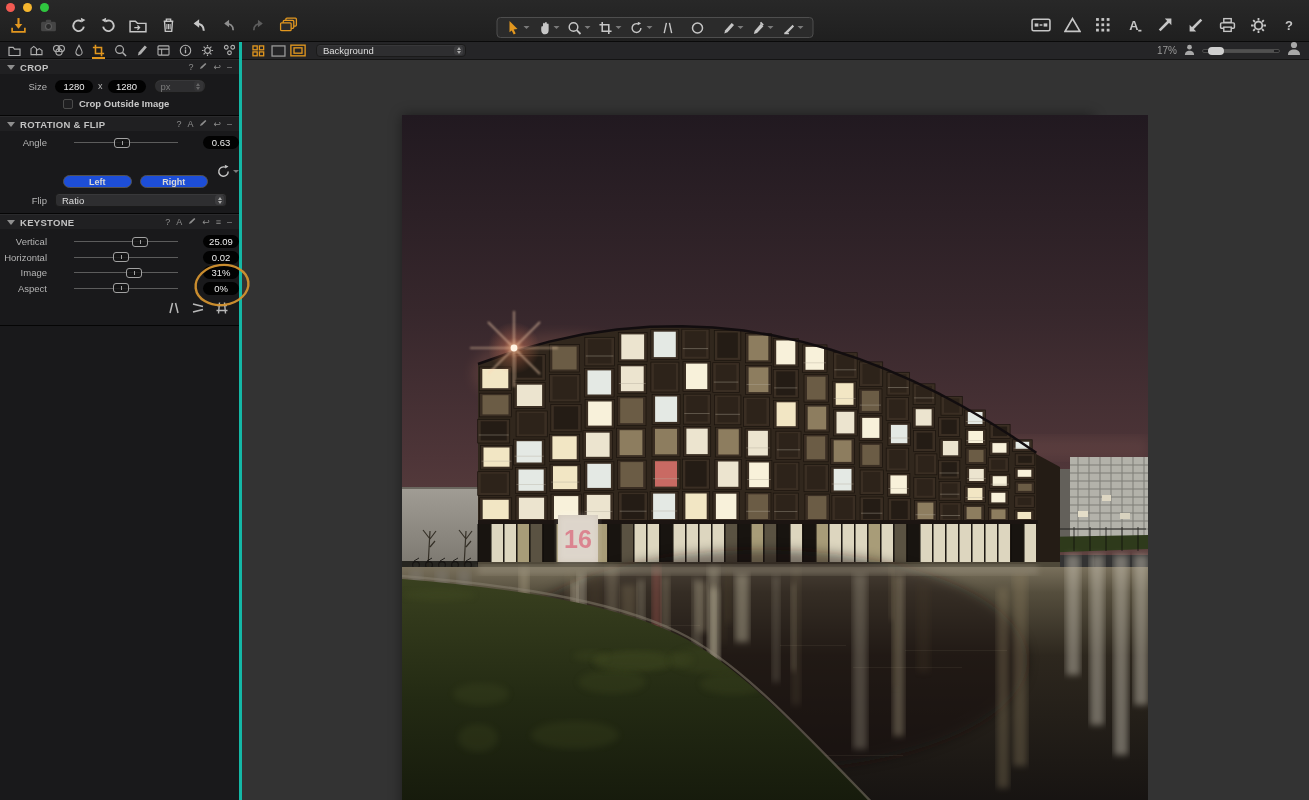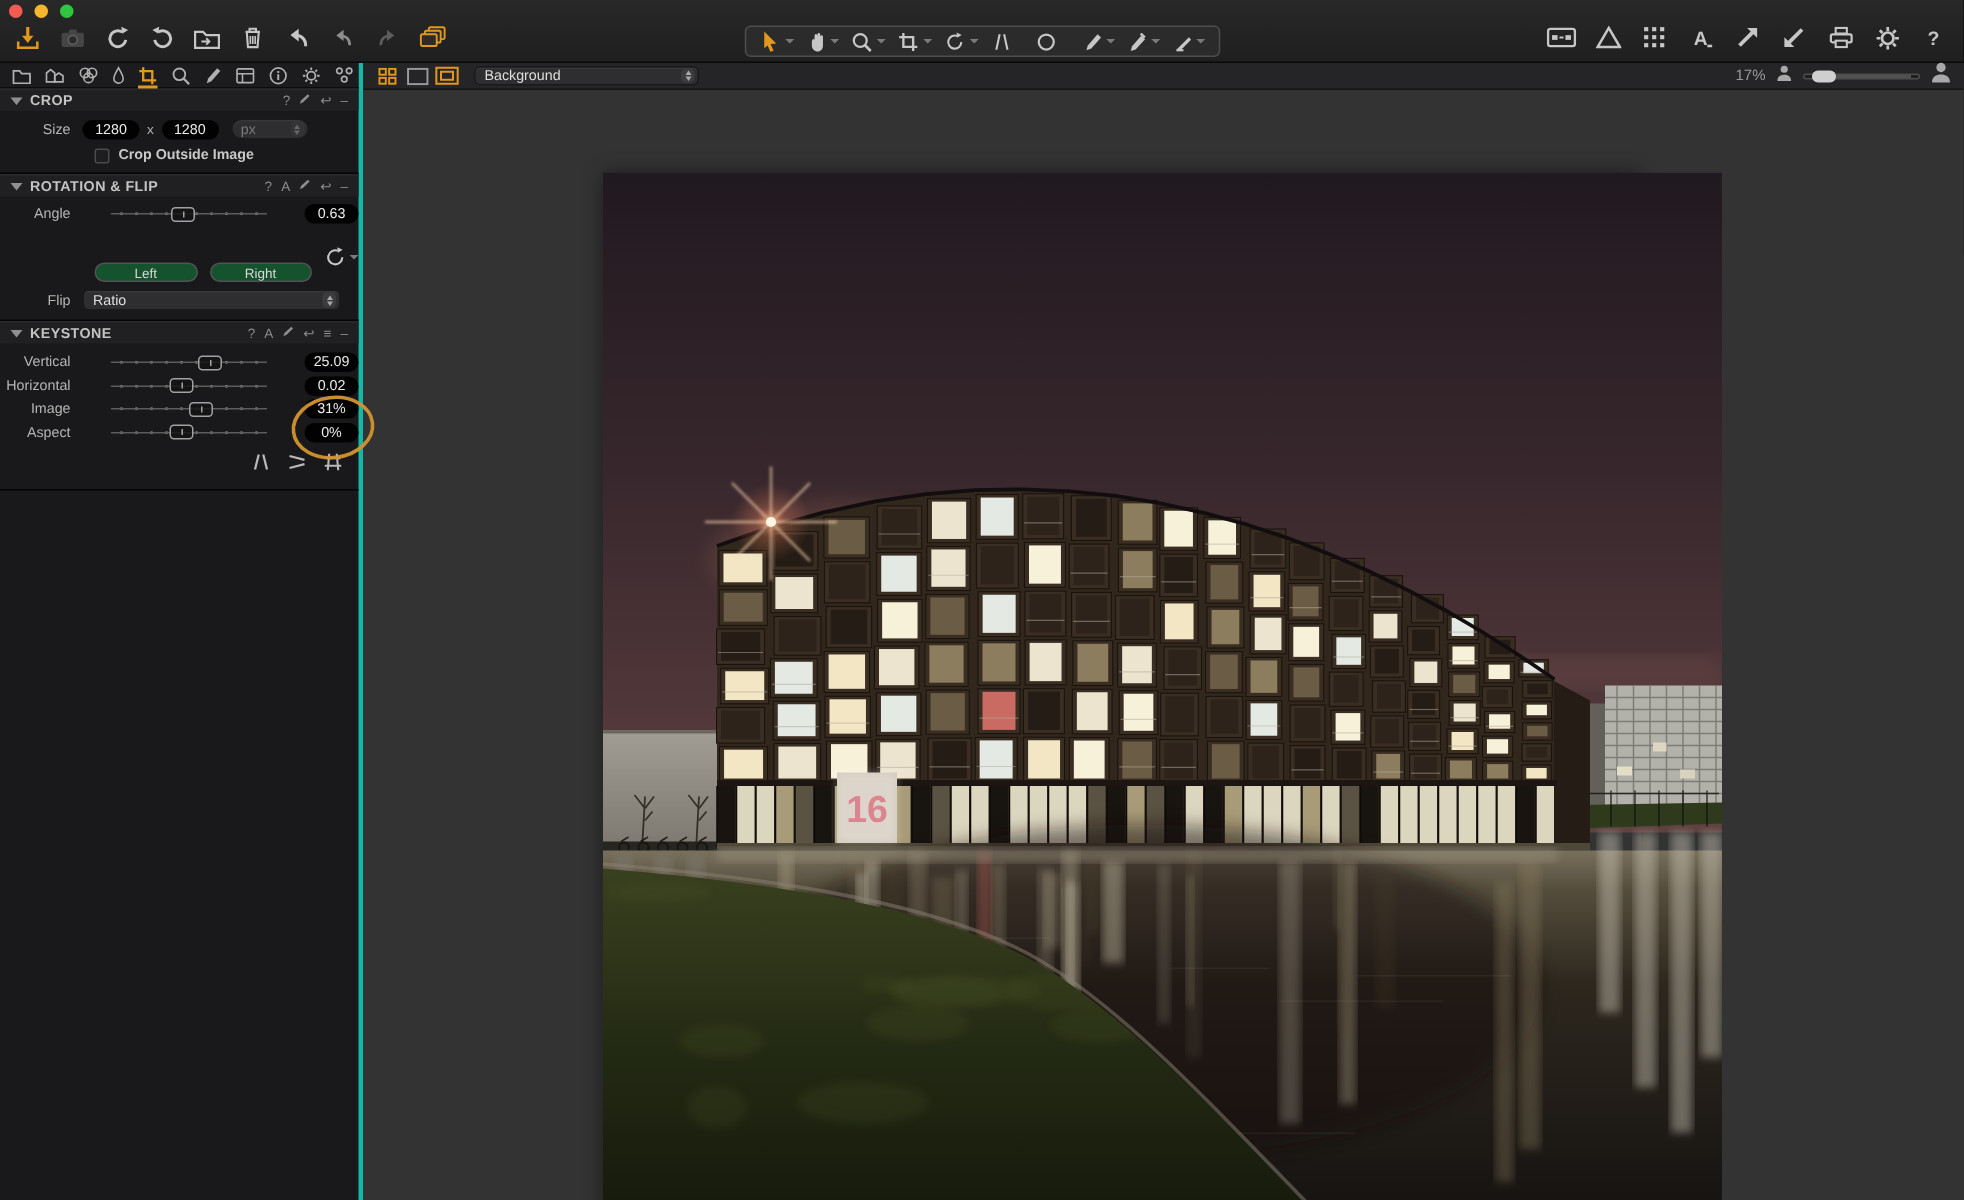--- a/index.html
+++ b/index.html
@@ -57,22 +57,22 @@
   .select .stp { position:absolute; right:2px; top:1px; bottom:1px; width:9px; border-radius:3px;
             background:#3c3c3e; display:flex; flex-direction:column; align-items:center; justify-content:center; gap:1px;}
   .stp i { width:0; height:0; border-left:2.5px solid transparent; border-right:2.5px solid transparent; display:block;}
   .stp i.up { border-bottom:3px solid #a9a9a9; } .stp i.dn { border-top:3px solid #a9a9a9; }
   .valbox { background:#020202; border-radius:7px; height:13px; min-width:36px; text-align:center;
             font-size:9.5px; color:#ececec; line-height:13px; padding:0 3px; }
   .numfield { background:#020202; border:none; border-radius:7px; height:13px; width:38px; text-align:center;
             font-size:9.5px; color:#ececec; font-family:inherit; }
   .chk { width:10px; height:10px; background:#1e1e20; border:1px solid #4a4a4a; border-radius:2px; }
   .chklbl { font-size:9.5px; font-weight:bold; color:#c9c9c9; margin-left:6px; }
-  .btn { height:13px; border:1px solid #525252; background:#14532d; border-radius:7px;
-         font-size:9px; font-weight:normal; color:#d8d8d8; display:flex; align-items:center; justify-content:center;margin-top:21px; }
+  .btn { height:13px; border:1px solid #525252; background:#1d4ed8; border-radius:7px;
+         font-size:9px; font-weight:bold; color:#d8d8d8; display:flex; align-items:center; justify-content:center;margin-top:21px; }
 
   
   .slider { position:relative; flex:1; height:13px; margin-right:6px; }
   .slider .track { position:absolute; left:0; right:0; top:6px; height:1px; background:#5c5c5c; }
   .slider .ticks { position:absolute; left:2px; right:2px; top:5px; height:3px;
       background-image:radial-gradient(circle,#8a8a8a .8px,transparent 1.1px);
       background-size:10% 100%; background-repeat:repeat-x; }
   .slider .handle { position:absolute; top:1.5px; width:16px; height:10px; border:1px solid #a2a2a2;
       border-radius:3px; background:rgba(20,20,20,.85); transform:translateX(-50%); }
   .slider .handle::after { content:""; position:absolute; left:50%; top:2px; bottom:2px; width:1px; background:#a2a2a2; }

